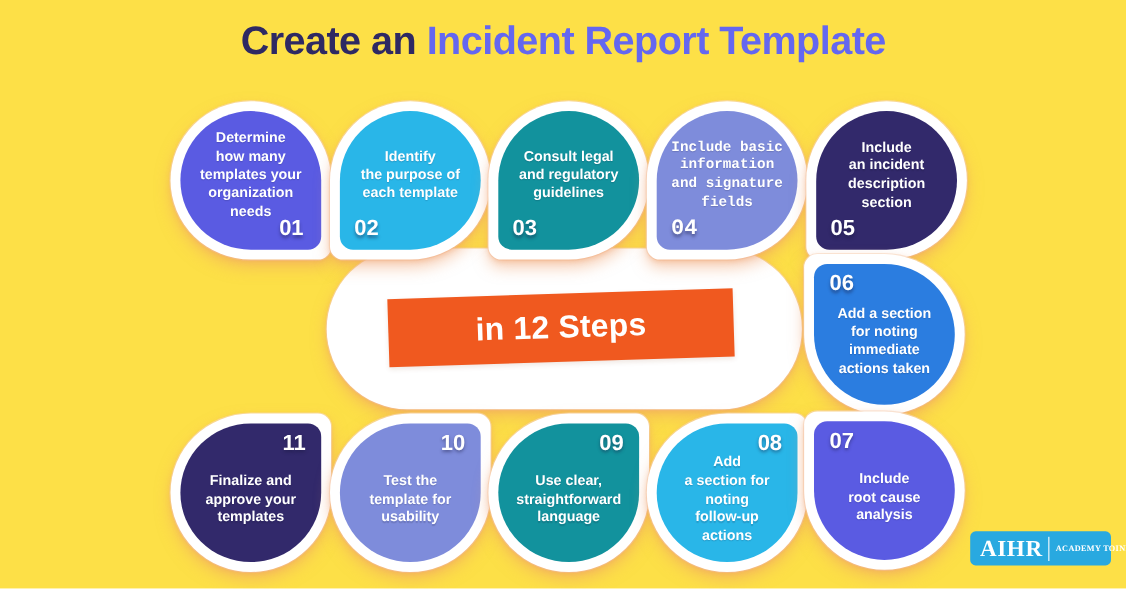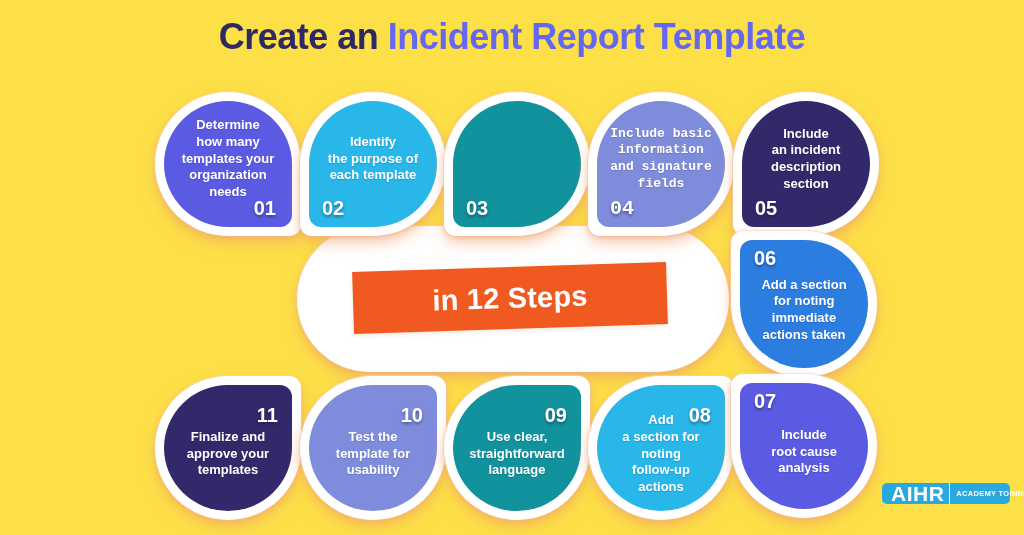--- a/index.html
+++ b/index.html
@@ -37,35 +37,35 @@
   }
   .n-br .blob-text, .n-bl .blob-text { margin-bottom:10px; }
   .n-tl .blob-text, .n-tr .blob-text { margin-top:12px; }
   .num {
     position:absolute; font-size:20px; font-weight:bold; color:#ffffff;
     text-shadow:0 2px 3px rgba(25,25,60,0.45);
   }
   .n-br .num { right:16px; bottom:7px; }
   .n-bl .num { left:13px;  bottom:7px; }
   .n-tl .num { left:14px;  top:7px; }
-  .n-tr .num { right:14px; top:19px; }
+  .n-tr .num { right:14px; top:7px; }
   
   .pill { left:297px; top:226px; width:432px; height:146px; border-radius:73px; }
   .banner {
     position:absolute; left:56px; top:41px; width:314px; height:62px;
     display:flex; align-items:center; justify-content:center;
     transform:rotate(-1.8deg); box-shadow:0 2px 5px rgba(120,60,20,0.12);
   }
   .banner-label {
     color:#ffffff; font-size:29px; font-weight:bold; letter-spacing:0.2px;
   }
   
   .logo {
-    position:absolute; left:882px; top:483px; width:128px; height:21px;
-    border-radius:5px; display:flex; align-items:center; padding:0 8px 0 9px;
+    position:absolute; left:882px; top:483px; width:128px; height:31px;
+    border-radius:5px; display:flex; align-items:center; padding:0 8px 0 9px;font-family:Liberation Serif, serif;
   }
   .logo-brand {
     color:#ffffff; font-size:21px; font-weight:bold; letter-spacing:0.5px;
   }
   .logo-divider {
     width:1px; height:22px; background:#ffffff; margin:0 6px 0 5px; flex:none;
   }
   .logo-tagline {
     display:flex; justify-content:center;
     color:#ffffff; font-size:7.5px; font-weight:bold; line-height:1.3;
@@ -98,20 +98,23 @@
   <div class="ringed blob sharp-bl n-bl" style="left:300px; top:92px;">
     <div class="blob-inner" style="background: rgb(41, 182, 232);">
       <div class="blob-text">Identify
 the purpose of
 each template</div>
       <div class="num">02</div>
     </div>
   </div>
   <div class="ringed blob sharp-bl n-bl" style="left:444px; top:92px;">
     <div class="blob-inner" style="background: rgb(18, 146, 157);">
+      <div class="blob-text">Consult legal
+and regulatory
+guidelines</div>
       <div class="num">03</div>
     </div>
   </div>
   <div class="ringed blob sharp-bl n-bl" style="left:588px; top:92px;">
     <div class="blob-inner" style="background: rgb(126, 140, 219); font-family: Liberation Mono, monospace;">
       <div class="blob-text">Include basic
 information
 and signature
 fields</div>
       <div class="num">04</div>

